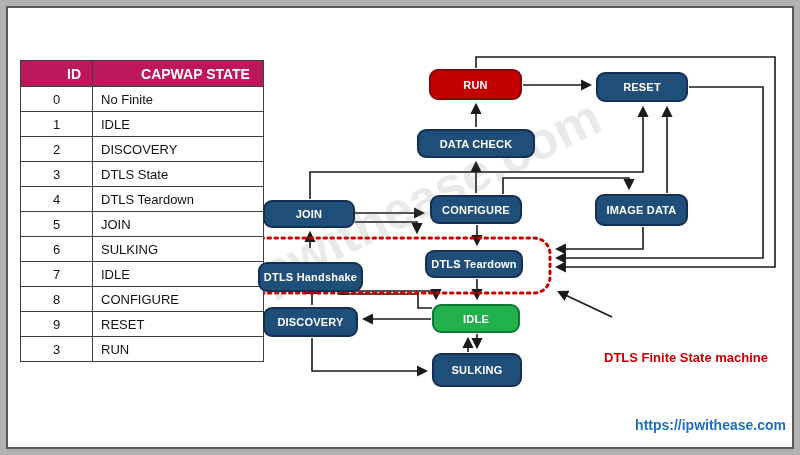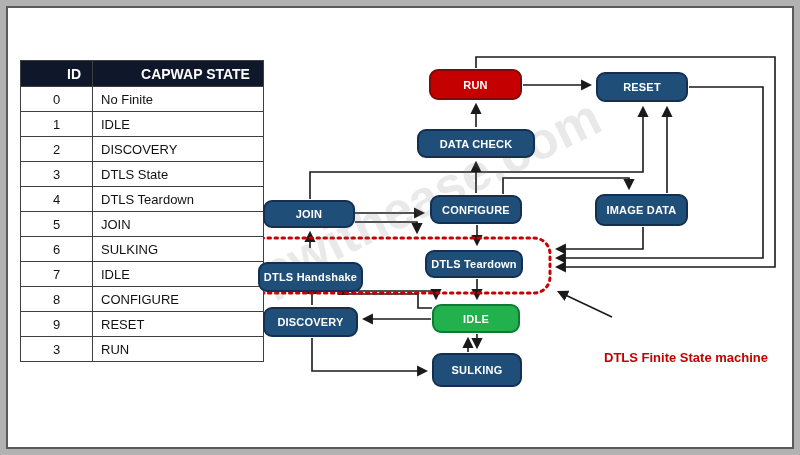--- a/index.html
+++ b/index.html
@@ -2,21 +2,21 @@
 <html><head>
 <meta charset="utf-8">
 <style>
   html,body{margin:0;padding:0;background:#ffffff;font-family:"Liberation Sans",sans-serif;}
   .screen{position:relative;width:800px;height:455px;background:#ffffff;overflow:hidden;}
   .frame{position:absolute;inset:0;border:6px solid #b2b2b2;box-shadow:inset 0 0 0 2px #5a5a5a;pointer-events:none;z-index:9;}
 
   
   .capwap-table{position:absolute;left:20px;top:60px;border-collapse:collapse;z-index:2;}
   .capwap-table th,.capwap-table td{border:1px solid #3f3f3f;box-sizing:border-box;padding:0 8px;}
-  .capwap-table th{background:#0f172a;color:#ffffff;font-size:14px;font-weight:bold;height:26px;text-align:center;padding-left:43px;}
+  .capwap-table th{background:#be185d;color:#ffffff;font-size:14px;font-weight:bold;height:26px;text-align:center;padding-left:43px;}
   .capwap-table td{height:25px;font-size:13px;color:#111;background:#fff;}
   .col-id{width:72px;text-align:center;}
   .col-state{width:171px;text-align:left;}
 
   
   .connectors{position:absolute;left:0;top:0;z-index:1;}
   .state{position:absolute;display:flex;align-items:center;justify-content:center;
          box-sizing:border-box;border-radius:9px;border:2px solid #142f52;background:#1f4e79;
          color:#fff;font-size:11px;font-weight:bold;letter-spacing:.2px;text-align:center;z-index:3;}
   .state.red{background:#c40000;border-color:#7e0a0a;}
@@ -135,15 +135,16 @@
   <div class="state" style="left:430px;top:195px;width:92px;height:29px;">CONFIGURE</div>
   <div class="state" style="left:595px;top:194px;width:93px;height:32px;">IMAGE DATA</div>
   <div class="state" style="left:258px;top:262px;width:105px;height:30px;">DTLS Handshake</div>
   <div class="state" style="left:425px;top:250px;width:98px;height:28px;">DTLS Teardown</div>
   <div class="state" style="left:263px;top:307px;width:95px;height:30px;">DISCOVERY</div>
   <div class="state green" style="left:432px;top:304px;width:88px;height:29px;">IDLE</div>
   <div class="state" style="left:432px;top:353px;width:90px;height:34px;">SULKING</div>
 
   <div class="fsm-label">DTLS Finite State machine</div>
 
+  <div class="site-link">https://ipwithease.com</div>
 
   <div class="frame"></div>
 </div>
 
 </body></html>

